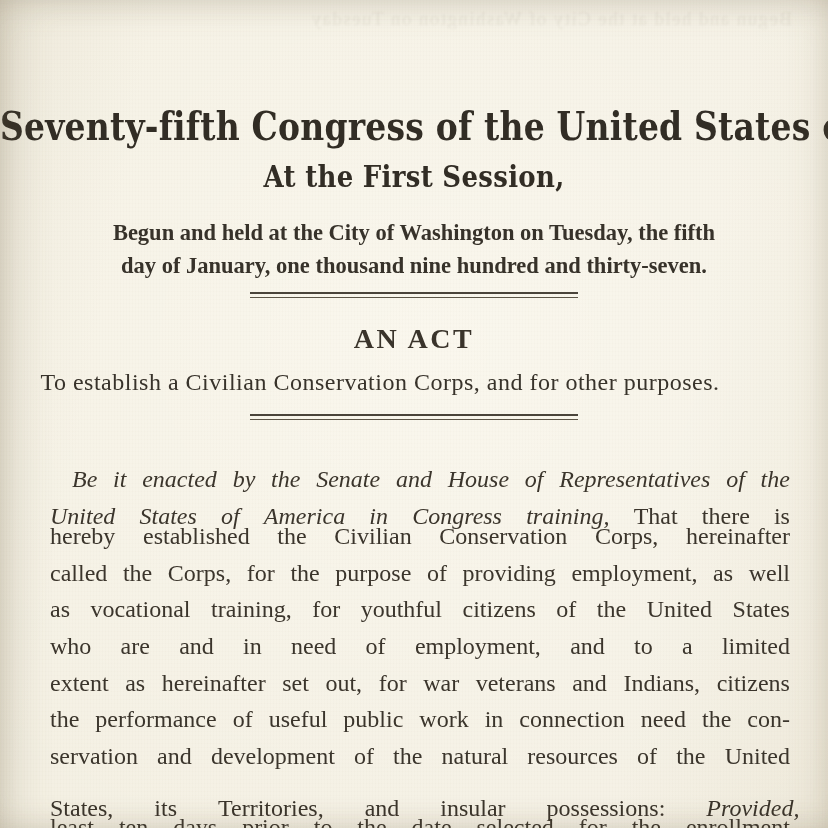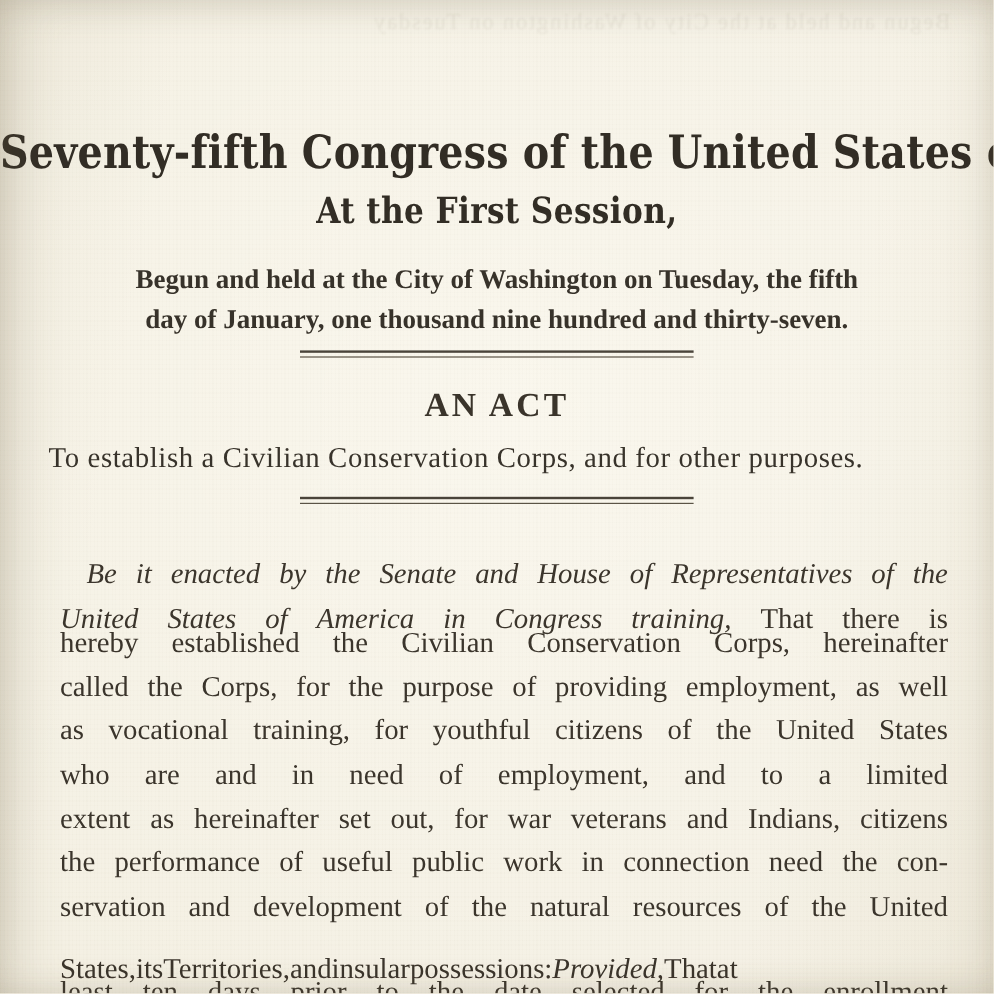--- a/index.html
+++ b/index.html
@@ -204,20 +204,21 @@
   }
   
   .bline.justify {
     justify-content: space-between;
   }
   .bline.justify.indent {
     padding-left: 22px;
   }
   .bline.last {
     justify-content: flex-start;
+    gap: 41px;
   }
   .bline .w { display: inline-block; }
   .bline .it { font-style: italic; margin-top: 16px; }
 
   
   #cropped-line {
     position: absolute;
     top: 816px;
     left: 50px;
     width: 740px;

